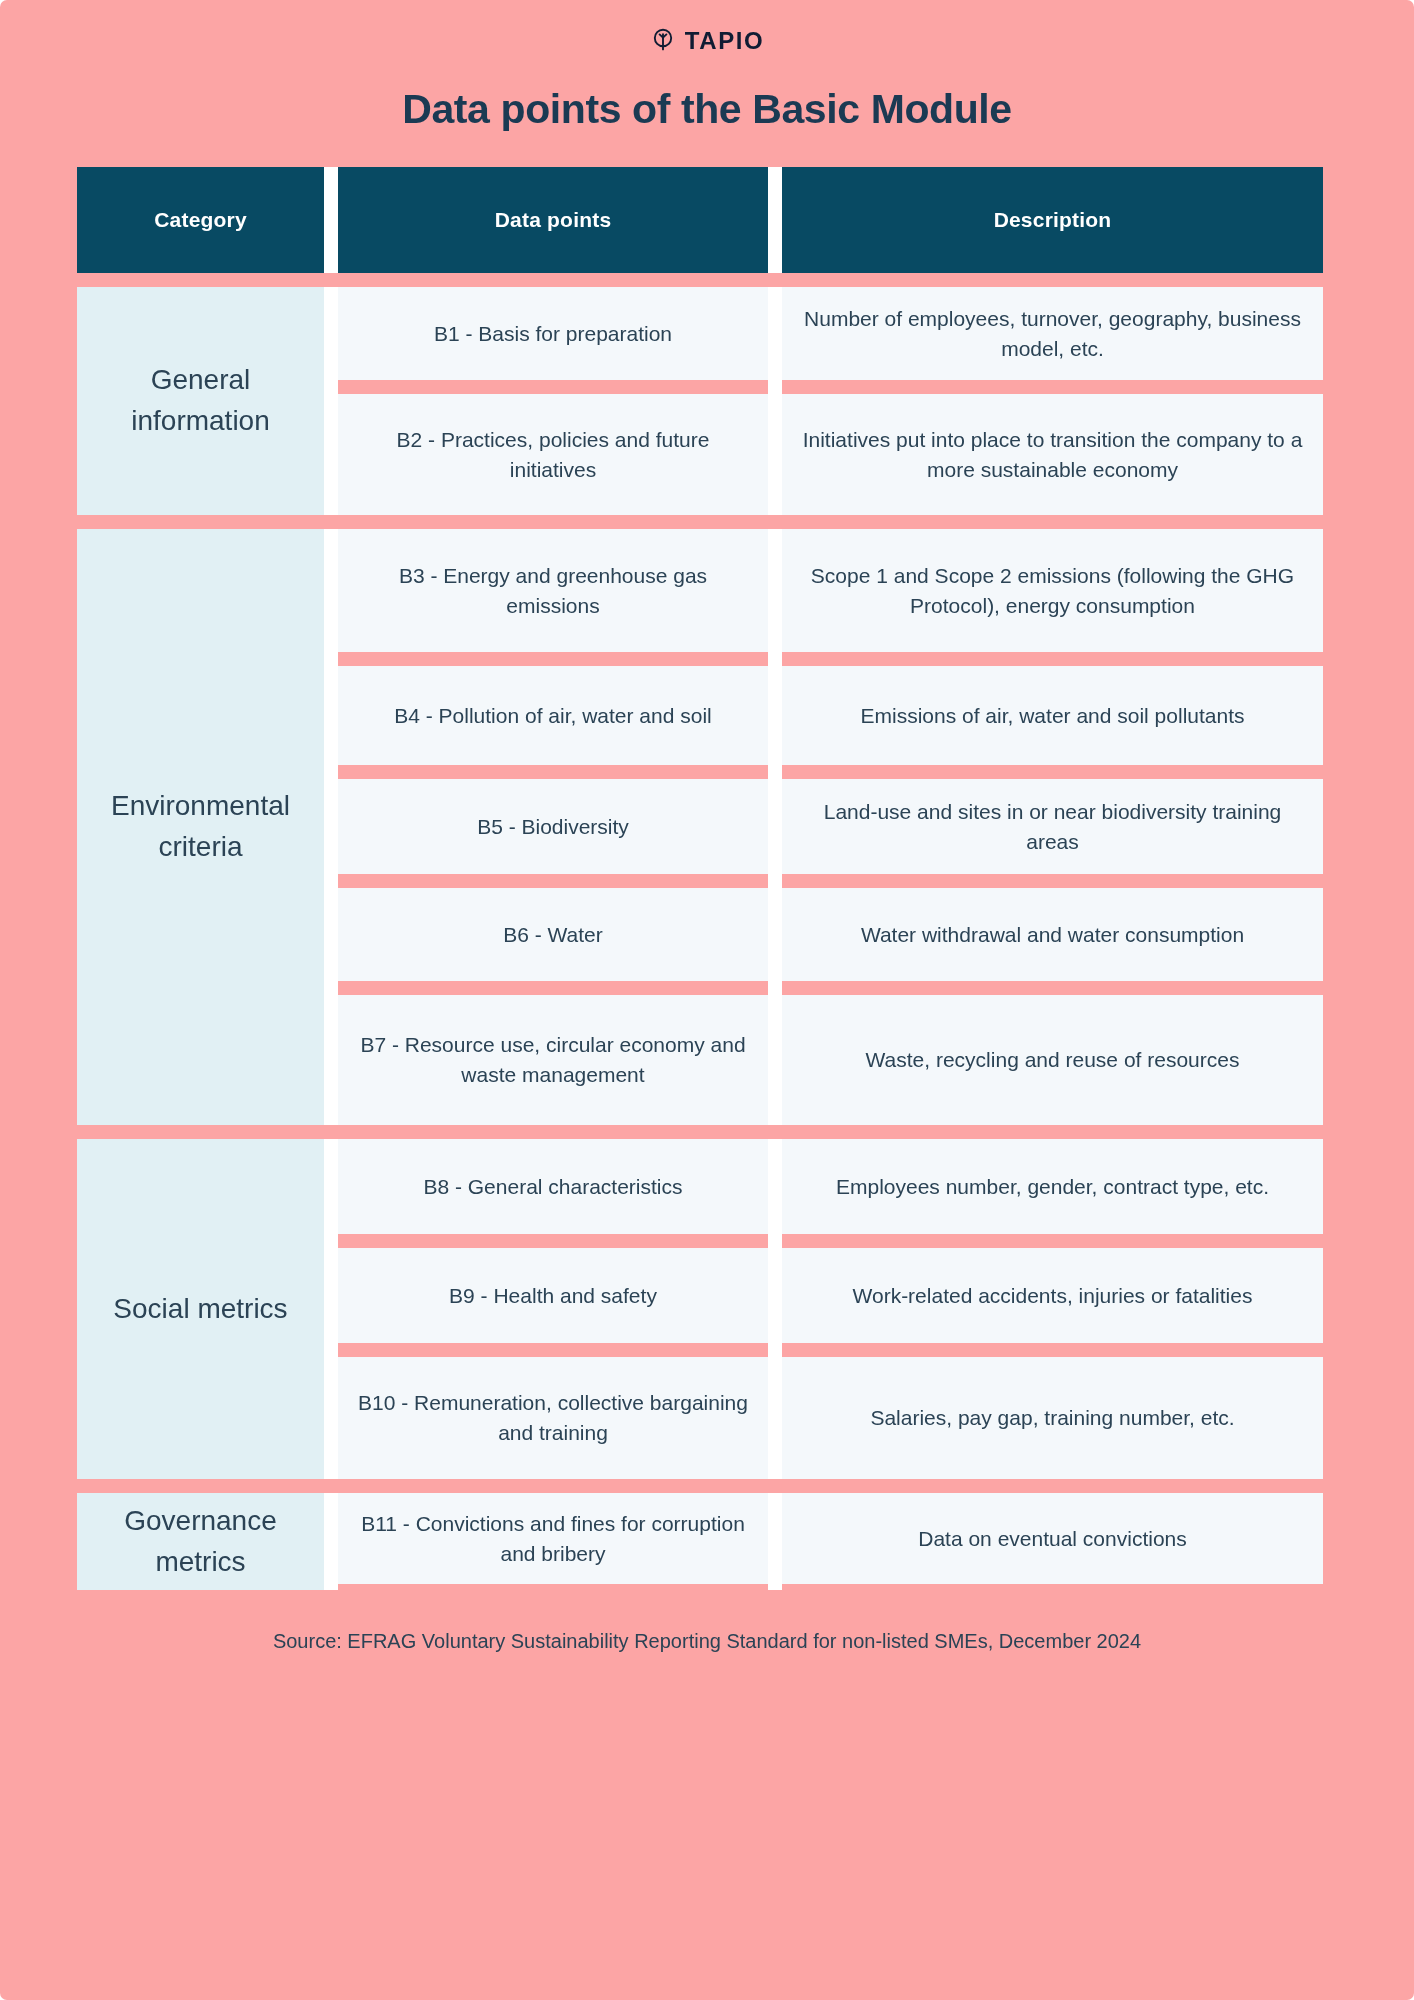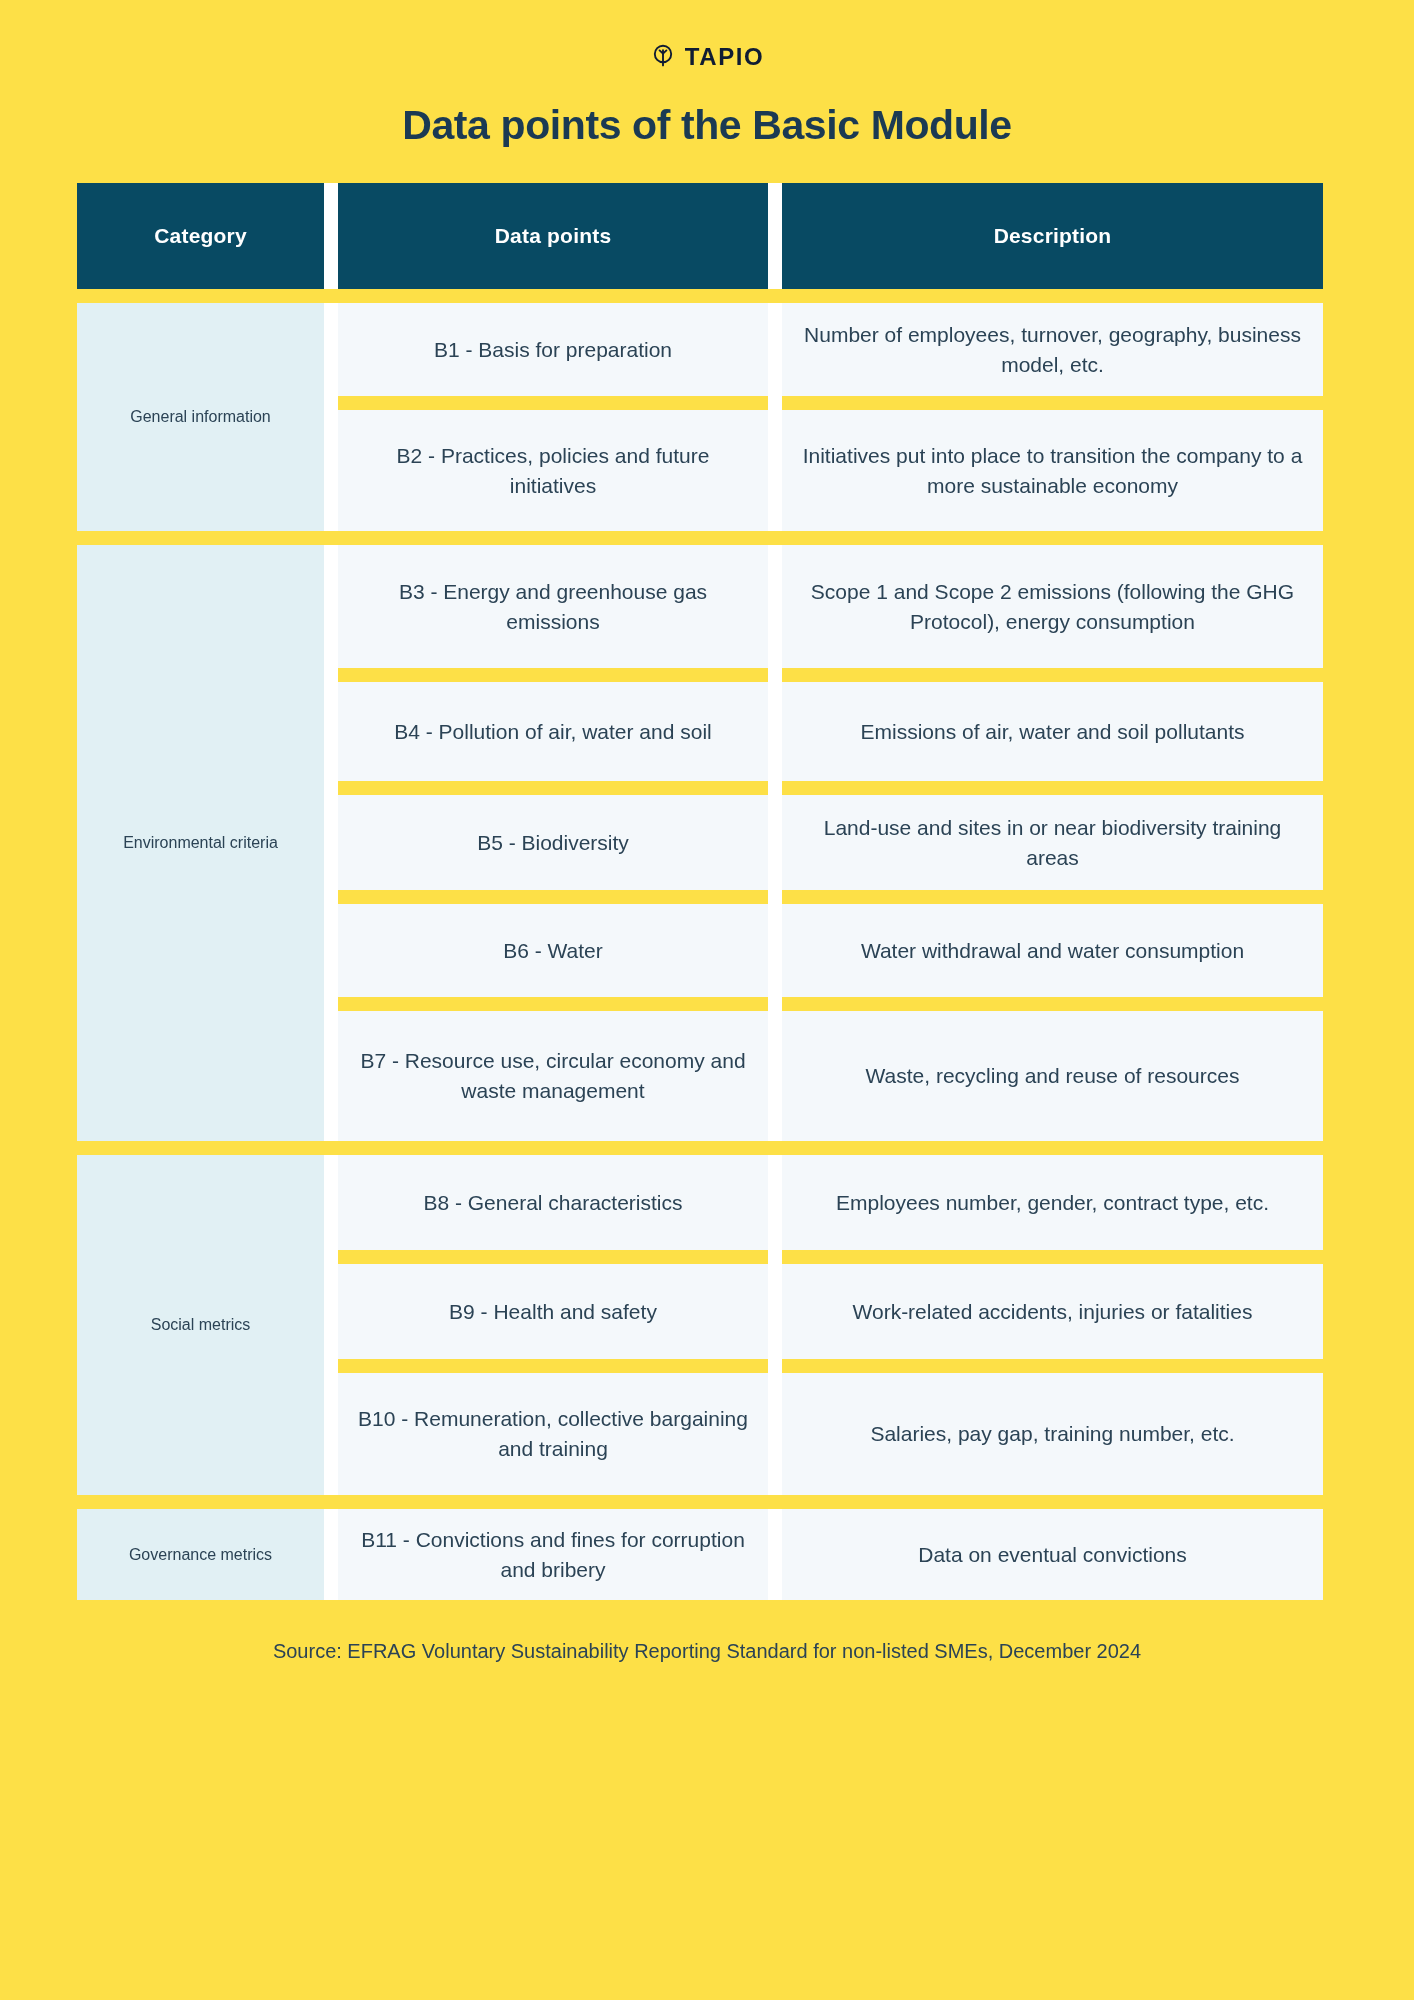--- a/index.html
+++ b/index.html
@@ -5,24 +5,25 @@
   * { box-sizing: border-box; margin: 0; padding: 0; }
   html, body {
     width: 1414px;
     height: 2000px;
     background: #ffffff;
     font-family: "Liberation Sans", sans-serif;
   }
   .page {
     width: 1414px;
     height: 2000px;
-    background: #fde047;
+    background: #fca5a5;
     position: relative;
-    padding: 16px;
+    padding: 0;
     overflow: hidden;
+    border-radius: 7px;
   }
 
   
   .brand {
     display: flex;
     align-items: center;
     justify-content: center;
     gap: 9px;
     padding-top: 26px;
     height: 56px;
@@ -77,21 +78,21 @@
 
   .group {
     display: grid;
     grid-template-columns: 247px 14px 430px 14px 541px;
     column-gap: 0;
     margin-top: 14px;
   }
   .cat-cell {
     background: #e1f0f4;
     color: #2b4355;
-    font-size: 16px;
+    font-size: 28px;
     display: flex;
     align-items: center;
     justify-content: center;
     text-align: center;
     line-height: 1.45;
     padding: 8px 14px;
   }
   .spacer { background: #ffffff; }
 
   .col-stack {

